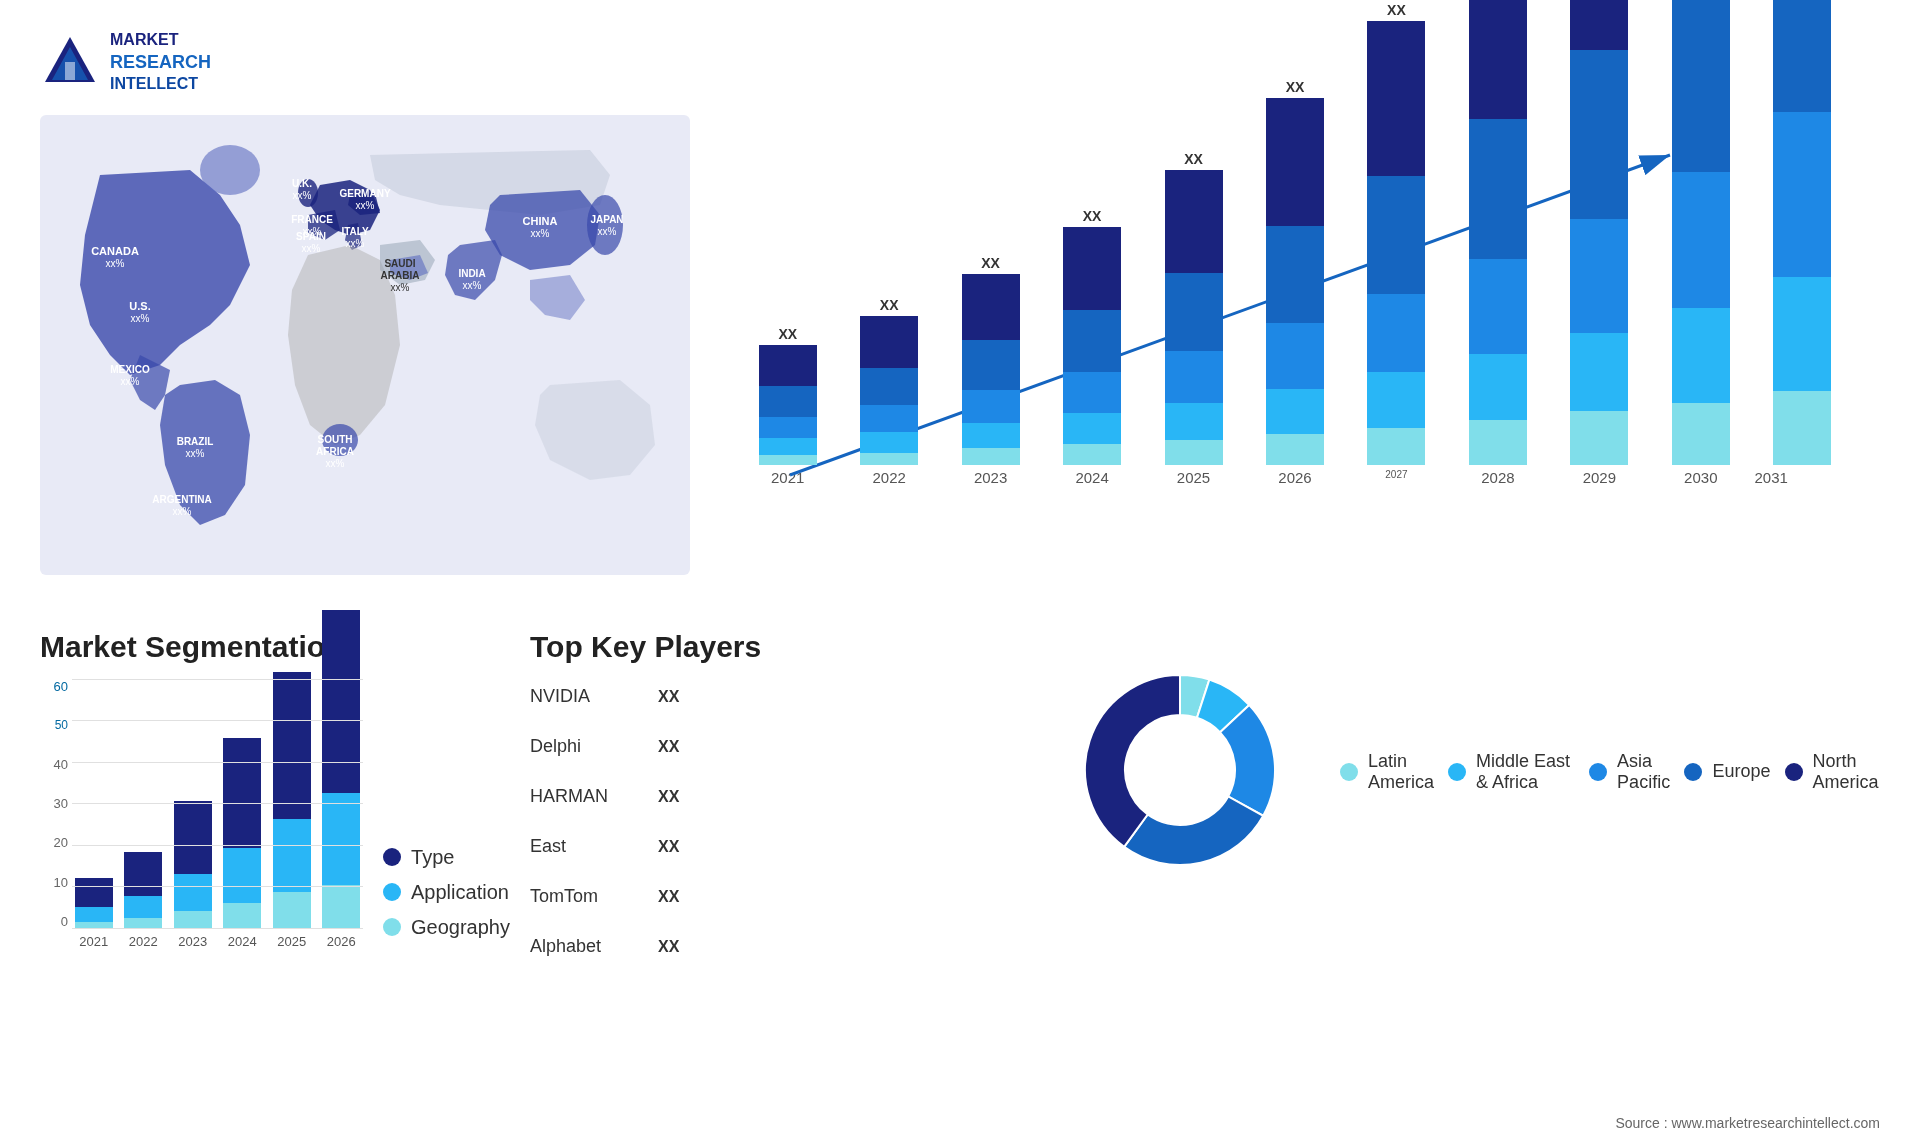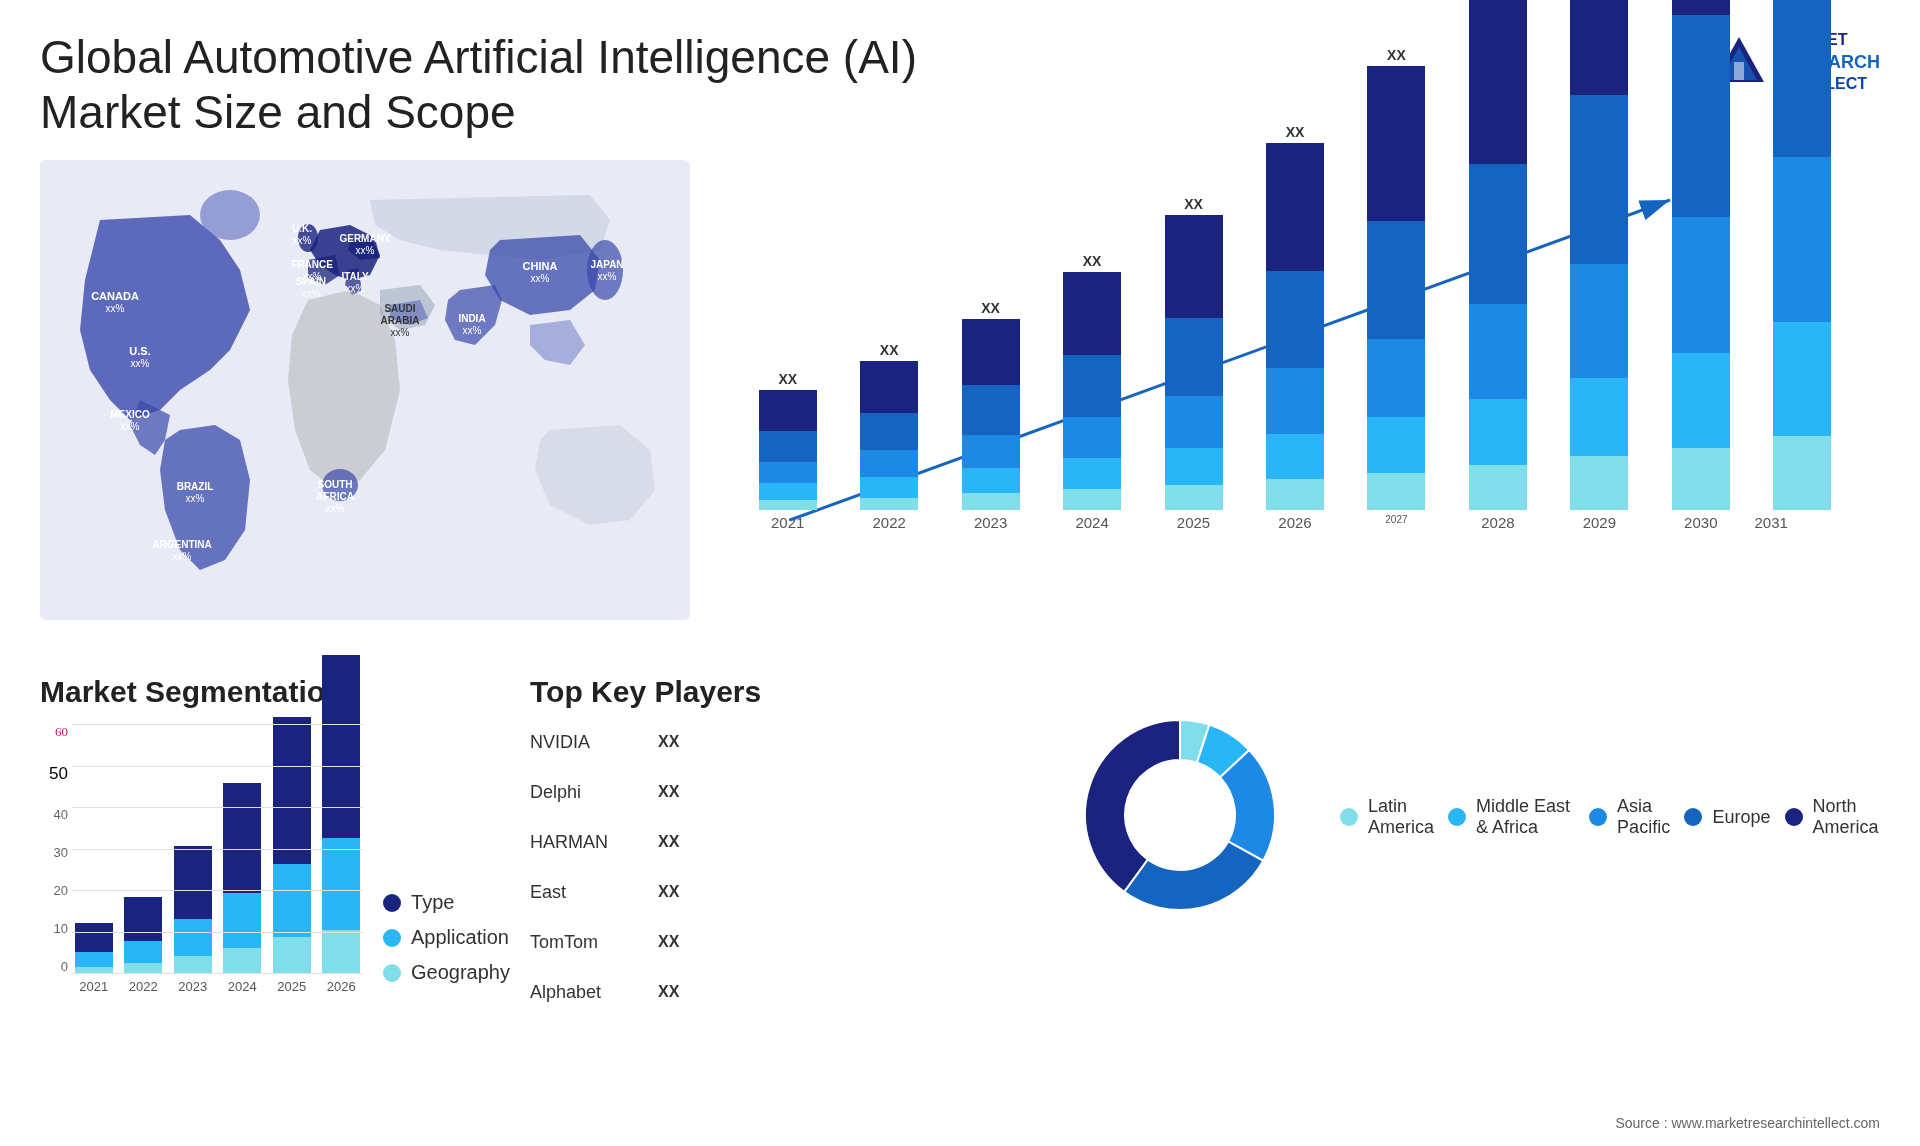--- a/index.html
+++ b/index.html
@@ -211,21 +211,20 @@
       font-size: 14px;
       color: #666;
     }
   </style>
 </head>
 <body>
 
 <div class="page">
 
   <div class="header">
-    <h1 class="page-title">Global Automotive Artificial Intelligence (AI) Market Size and Scope</h1>
     <div class="logo-area">
       <svg class="logo-icon" viewBox="0 0 60 60">
         <polygon points="30,5 55,50 5,50" fill="#1a237e"></polygon>
         <polygon points="30,15 48,48 12,48" fill="#1565c0" opacity="0.7"></polygon>
         <rect x="25" y="30" width="10" height="18" fill="#fff" opacity="0.5"></rect>
       </svg>
       <div class="logo-text">
         <span class="market">MARKET</span>
         <span class="research">RESEARCH</span>
         <span class="intellect">INTELLECT</span>
@@ -465,22 +464,22 @@
   </div>
 
   <div class="bottom-sections">
 
     <div class="segmentation-section">
       <div class="section-title">Market Segmentation</div>
       <div style="display:flex;gap:20px;align-items:flex-end;">
         <div style="position:relative;flex:1;height:280px;">
 
           <div style="position:absolute;left:0;top:0;bottom:30px;display:flex;flex-direction:column;justify-content:space-between;align-items:flex-end;width:28px;">
-            <span style="font-size:13px;color:#be185d;font-family:Liberation Serif, serif;">60</span>
-            <span style="font-size:17px;color:#000000;">50</span>
+            <span style="font-size:13px;color:#0369a1;">60</span>
+            <span style="font-size:12px;color:#0369a1;">50</span>
             <span style="font-size:13px;color:#666;">40</span>
             <span style="font-size:13px;color:#666;">30</span>
             <span style="font-size:13px;color:#666;">20</span>
             <span style="font-size:13px;color:#666;">10</span>
             <span style="font-size:13px;color:#666;">0</span>
           </div>
 
           <div style="position:absolute;left:32px;right:0;top:0;bottom:30px;">
 
             <div style="position:absolute;left:0;right:0;top:0;bottom:0;display:flex;flex-direction:column;justify-content:space-between;pointer-events:none;">

